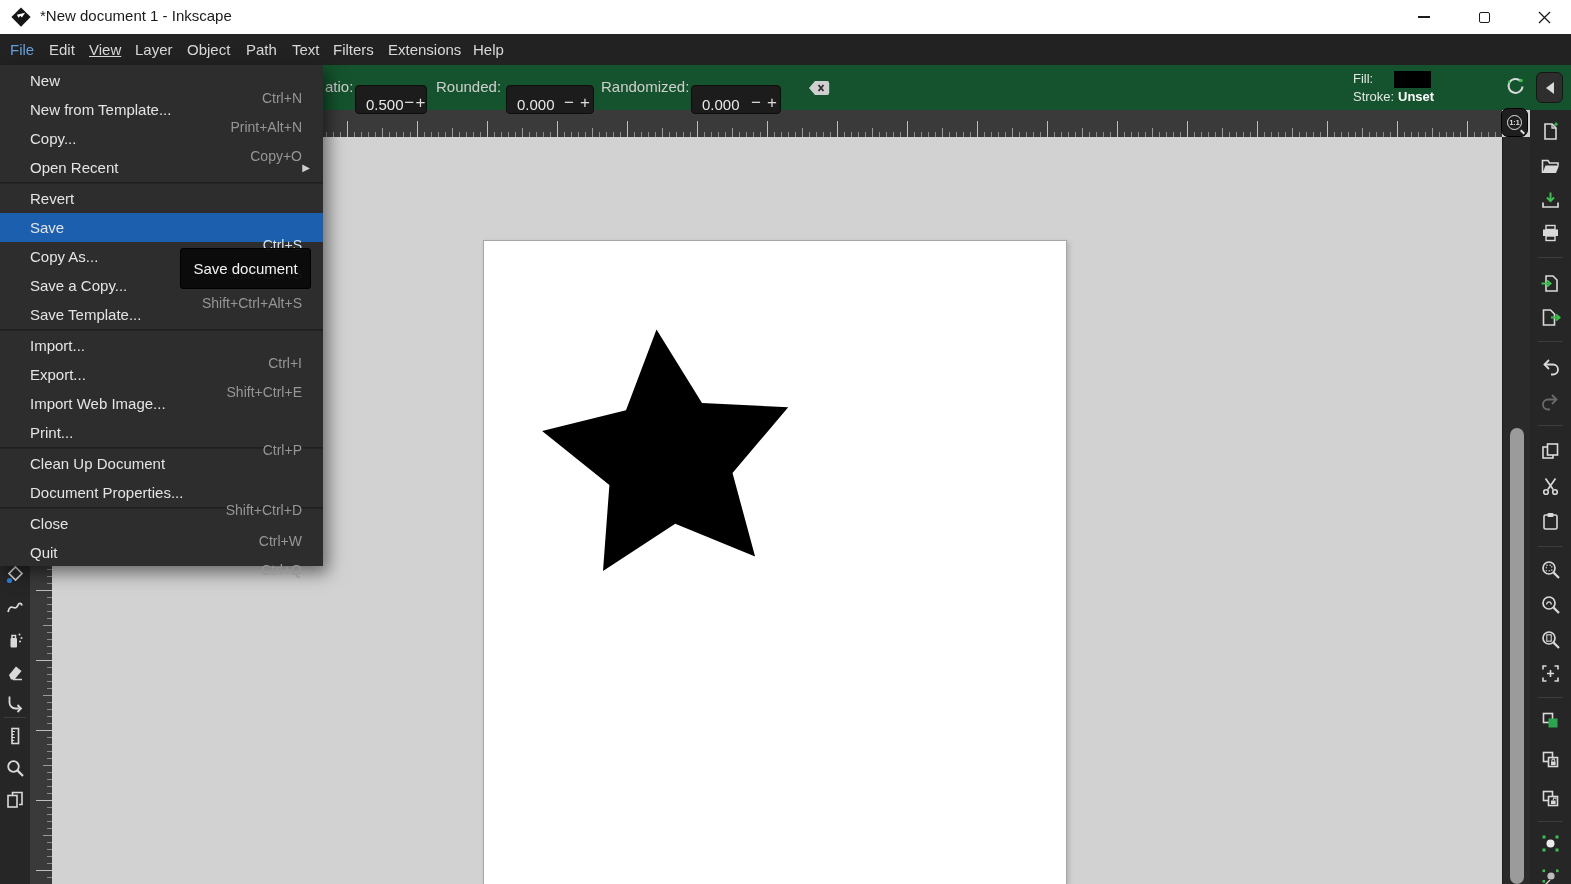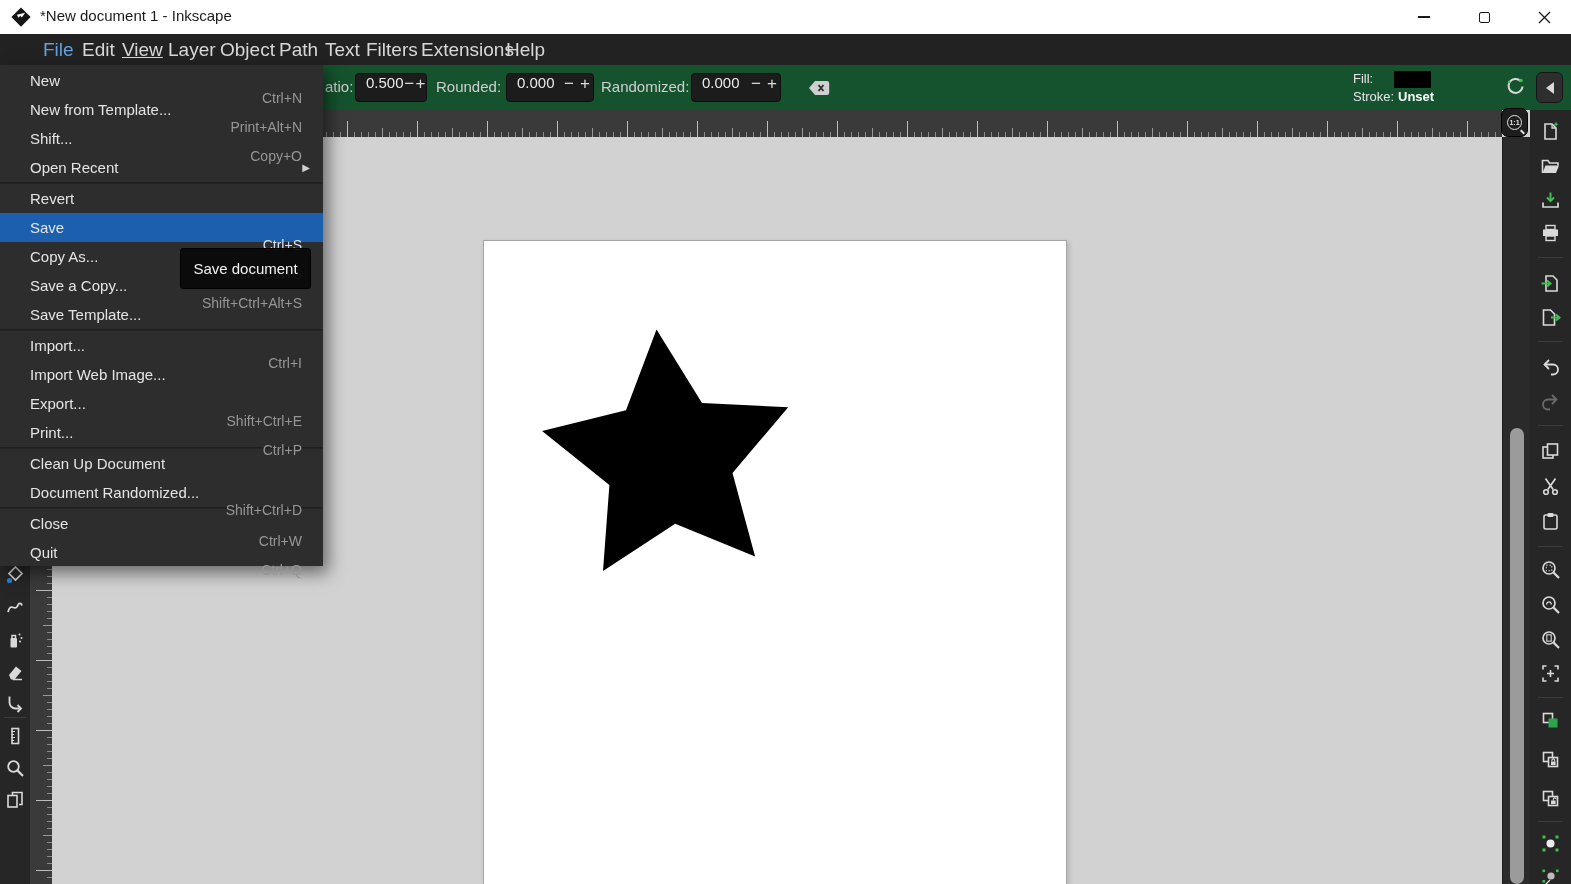--- a/index.html
+++ b/index.html
@@ -11,28 +11,28 @@
   #titlebar { position:absolute; left:0; top:0; width:1571px; height:34px; background:#ffffff; z-index:30; }
   #titlebar .logo { position:absolute; left:10px; top:6px; width:22px; height:22px; }
   #titlebar .title { position:absolute; left:40px; top:7px; font-size:15px; color:#1b1b1b; }
   .winbtn { position:absolute; top:0; width:46px; height:34px; display:flex; align-items:center; justify-content:center; }
   #btn-min { left:1401px; } #btn-max { left:1461px; } #btn-close { left:1521px; }
   #btn-min .bar { width:12px; height:2px; background:#1b1b1b; }
   #btn-max .box { width:11px; height:11px; border:1.4px solid #1b1b1b; border-radius:2px; }
 
   
   #menubar { position:absolute; left:0; top:34px; width:1571px; height:31px; background:#222222; z-index:30; }
-  .mb-item { position:absolute; top:0; height:47px; line-height:31px; padding:0 7px; font-size:19px; color:#d8d8d8;margin-left:33px; }
+  .mb-item { position:absolute; top:0; height:47px; line-height:31px; padding:0 7px; font-size:15px; color:#d8d8d8; }
   .mb-item.active { color:#64a0dc; box-shadow: inset 0 -3px 0 #1f6ac9; }
 
   
   #toolbar { position:absolute; left:0; top:65px; width:1571px; height:45px; background:#14532d; z-index:20; }
   .tb-label { position:absolute; top:13px; font-size:15px; color:#cfcfcf; }
-  .tb-box { position:absolute; top:8px; height:29px; background:#1c1c1c; border:1px solid #0e0e0e;
-    border-radius:4px; display:flex; align-items:flex-start; color:#e8e8e8; font-size:15px; }
+  .tb-box { position:absolute; top:20px; height:29px; background:#1c1c1c; border:1px solid #0e0e0e;
+    border-radius:4px; display:flex; align-items:flex-end; color:#e8e8e8; font-size:15px; }
   .tb-box .val { padding-left:10px; flex:1; }
   .tb-box .step { width:16px; text-align:center; font-size:17px; color:#dddddd; }
   .fs-label { position:absolute; font-size:13px; color:#e6e6e6; }
   #fill-swatch { position:absolute; left:1394px; top:6px; width:37px; height:17px; }
   .fs-bold { font-weight:bold; color:#ffffff; }
   #snap-icon { position:absolute; left:1504px; top:10px; width:23px; height:23px; }
   #snapbar-collapse { position:absolute; left:1536px; top:7px; width:27px; height:31px; background:#2e2e2e;
     border:1px solid #161616; border-radius:6px; display:flex; align-items:center; justify-content:center; }
 
   
@@ -435,21 +435,21 @@
         <span class="mi-label">New</span>
         <span class="mi-shortcut">Ctrl+N</span>
         <span class="mi-arrow"></span>
       </div>
       <div class="menu-item">
         <span class="mi-label">New from Template...</span>
         <span class="mi-shortcut">Print+Alt+N</span>
         <span class="mi-arrow"></span>
       </div>
       <div class="menu-item">
-        <span class="mi-label">Shift...</span>
+        <span class="mi-label">Copy...</span>
         <span class="mi-shortcut">Copy+O</span>
         <span class="mi-arrow"></span>
       </div>
       <div class="menu-item">
         <span class="mi-label">Open Recent</span>
         <span class="mi-shortcut"></span>
         <span class="mi-arrow">▶</span>
       </div>
       <div class="menu-sep"></div>
       <div class="menu-item">
@@ -477,42 +477,42 @@
         <span class="mi-shortcut"></span>
         <span class="mi-arrow"></span>
       </div>
       <div class="menu-sep"></div>
       <div class="menu-item">
         <span class="mi-label">Import...</span>
         <span class="mi-shortcut">Ctrl+I</span>
         <span class="mi-arrow"></span>
       </div>
       <div class="menu-item">
+        <span class="mi-label">Export...</span>
+        <span class="mi-shortcut">Shift+Ctrl+E</span>
+        <span class="mi-arrow"></span>
+      </div>
+      <div class="menu-item">
         <span class="mi-label">Import Web Image...</span>
         <span class="mi-shortcut"></span>
         <span class="mi-arrow"></span>
       </div>
       <div class="menu-item">
-        <span class="mi-label">Export...</span>
-        <span class="mi-shortcut">Shift+Ctrl+E</span>
-        <span class="mi-arrow"></span>
-      </div>
-      <div class="menu-item">
         <span class="mi-label">Print...</span>
         <span class="mi-shortcut">Ctrl+P</span>
         <span class="mi-arrow"></span>
       </div>
       <div class="menu-sep"></div>
       <div class="menu-item">
         <span class="mi-label">Clean Up Document</span>
         <span class="mi-shortcut"></span>
         <span class="mi-arrow"></span>
       </div>
       <div class="menu-item">
-        <span class="mi-label">Document Randomized...</span>
+        <span class="mi-label">Document Properties...</span>
         <span class="mi-shortcut">Shift+Ctrl+D</span>
         <span class="mi-arrow"></span>
       </div>
       <div class="menu-sep"></div>
       <div class="menu-item">
         <span class="mi-label">Close</span>
         <span class="mi-shortcut">Ctrl+W</span>
         <span class="mi-arrow"></span>
       </div>
       <div class="menu-item">

